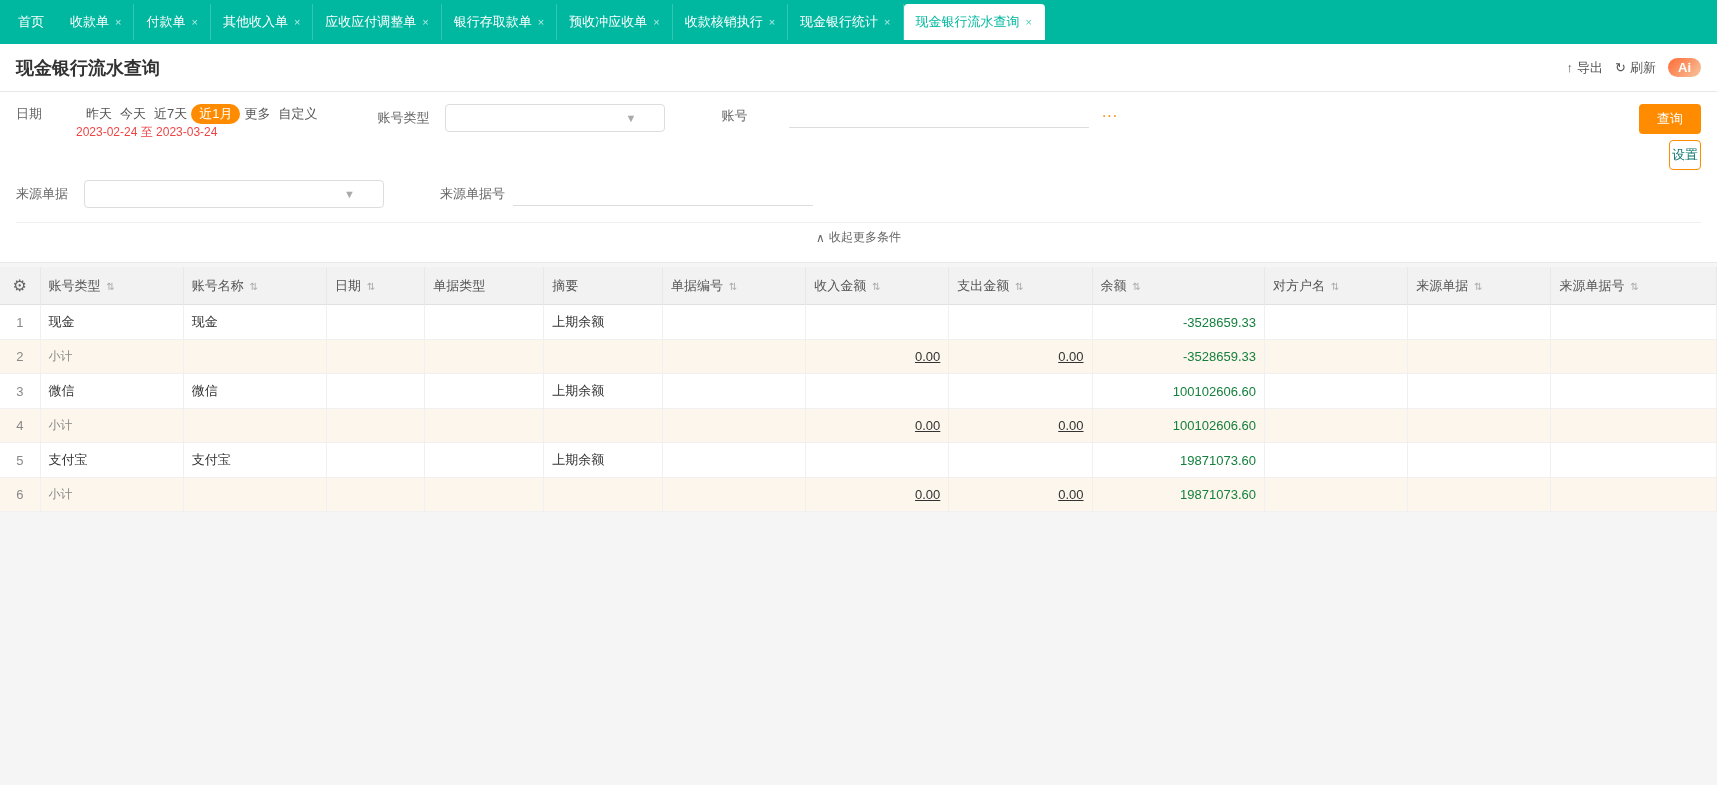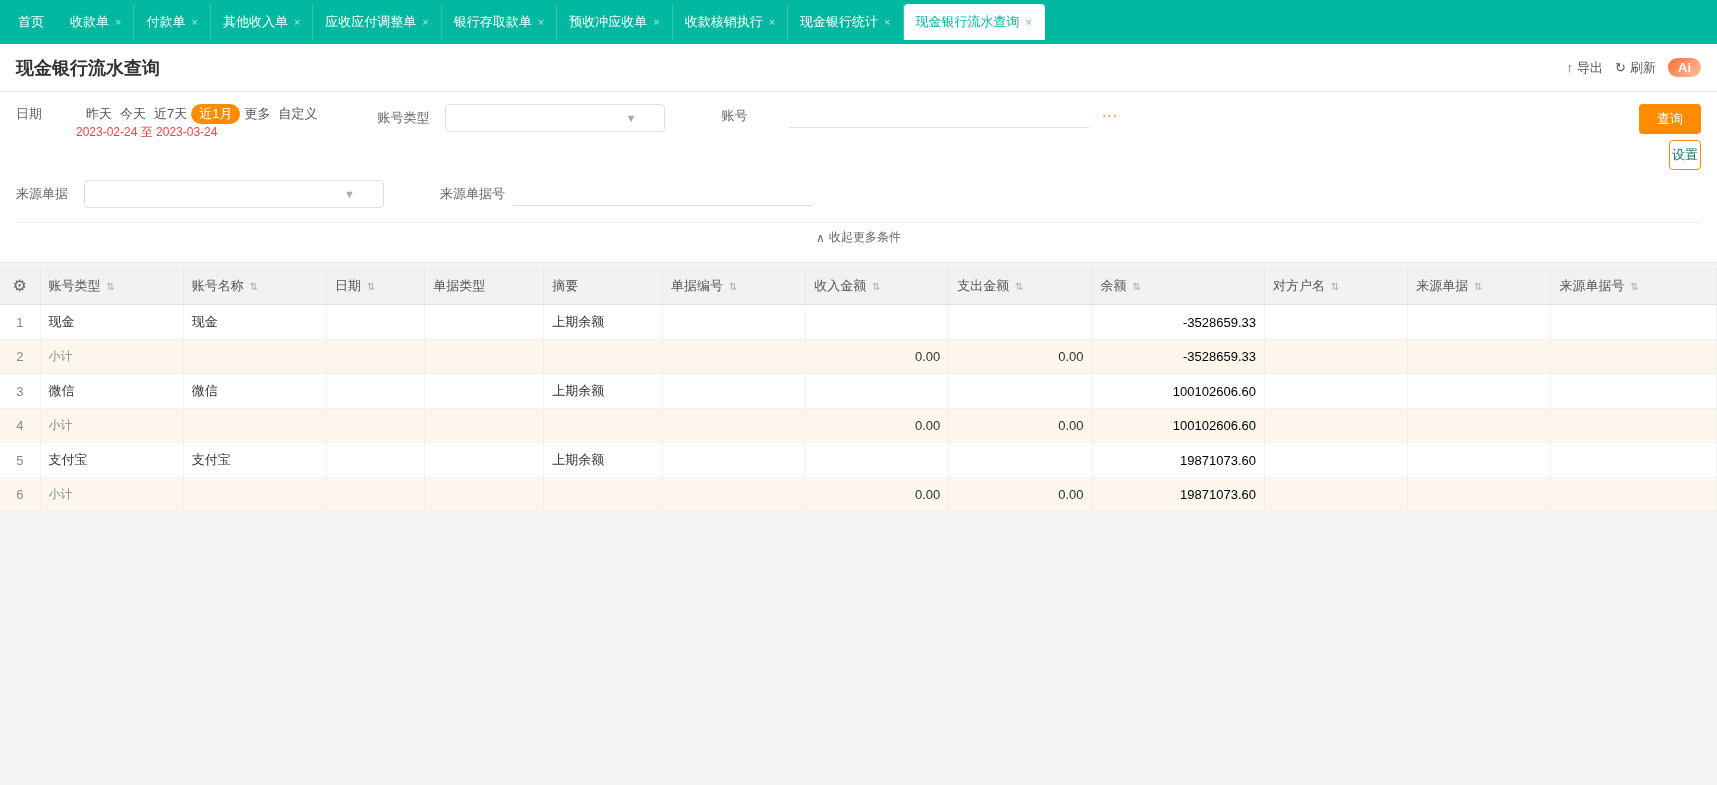--- a/index.html
+++ b/index.html
@@ -233,24 +233,25 @@
       white-space: nowrap;
       border-right: 1px solid #f0f0f0;
     }
     tbody td:first-child {
       text-align: center;
       color: #888;
     }
     tbody td.amount {
       text-align: right;
       color: #333;
+      text-decoration: underline;
     }
     tbody td.negative {
       text-align: right;
-      color: #000000;
+      color: #15803d;
       margin-top: 29px;
     }
     tbody td.label-cell {
       color: #888;
       font-size: 12px;
     }
     .gear-icon { font-size: 16px; color: #666; cursor: pointer; }
     .settings-col { text-align: center; width: 40px; }
   </style>
 </head>

